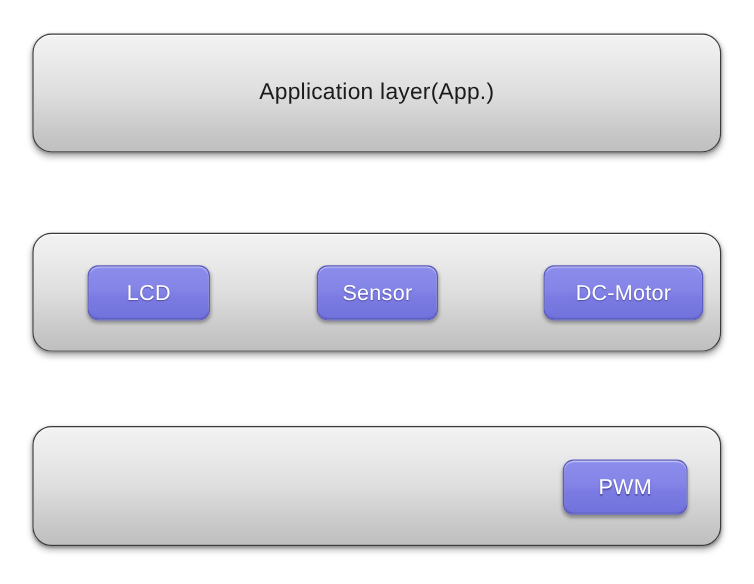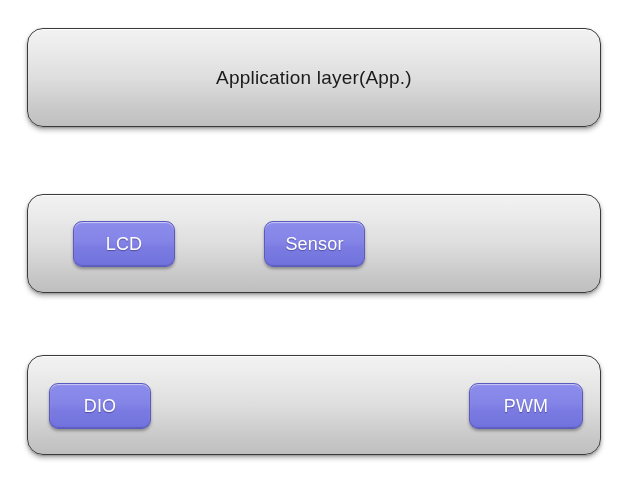--- a/index.html
+++ b/index.html
@@ -117,21 +117,21 @@
   }
 
   
   #module-lcd       { left: 21px;  top: 26px; width: 102px; margin-left: 24px; }
   #module-sensor    { left: 236px; top: 26px; width: 101px; align-items: center; }
   #module-dc-motor  { left: 425px; top: 26px; width: 133px; }
 
   
   #module-dio { left: 21px;  top: 27px; width: 102px; }
   #module-adc { left: 236px; top: 27px; width: 101px; }
-  #module-pwm { left: 441px; top: 27px; width: 114px; }
+  #module-pwm { left: 441px; top: 27px; width: 104px; }
 </style>
 </head>
 <body>
 
 <div id="diagram-canvas">
 
   <div id="layer-app" class="layer-panel">
     <div class="layer-title">Application layer(App.)</div>
   </div>
 
@@ -139,30 +139,30 @@
     <div class="module-row">
 
       <div id="module-lcd" class="module-block">
         <span class="module-label">LCD</span>
       </div>
 
       <div id="module-sensor" class="module-block">
         <span class="module-label">Sensor</span>
       </div>
 
+      <div id="module-dc-motor" class="module-block">
+        <span class="module-label">DC-Motor</span>
+      </div>
 
     </div>
   </div>
 
   <div id="layer-mcal" class="layer-panel">
     <div class="module-row">
 
-      <div id="module-dio" class="module-block">
-        <span class="module-label">DIO</span>
-      </div>
 
 
       <div id="module-pwm" class="module-block">
         <span class="module-label">PWM</span>
       </div>
 
     </div>
   </div>
 
 </div>

